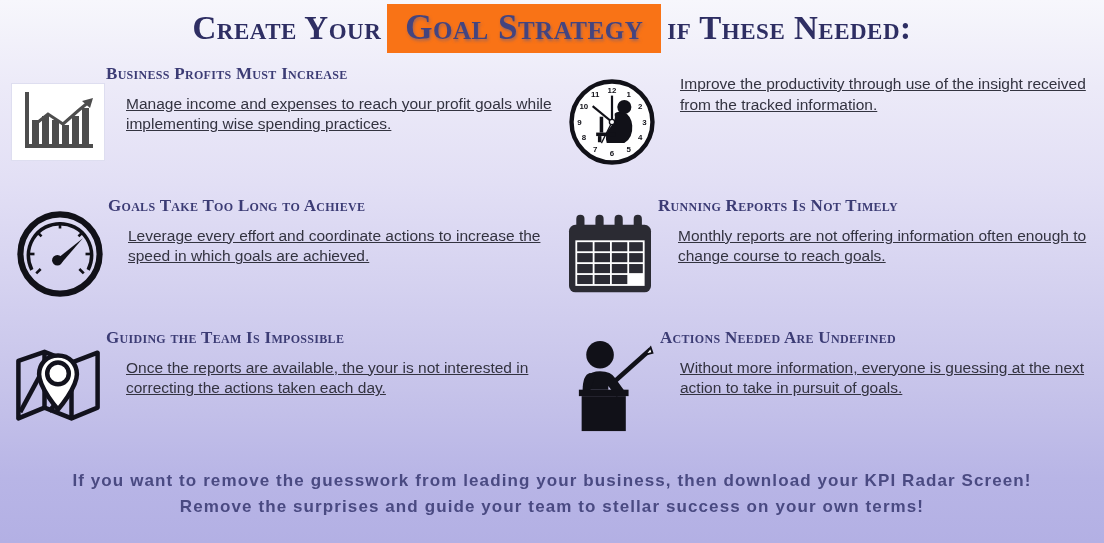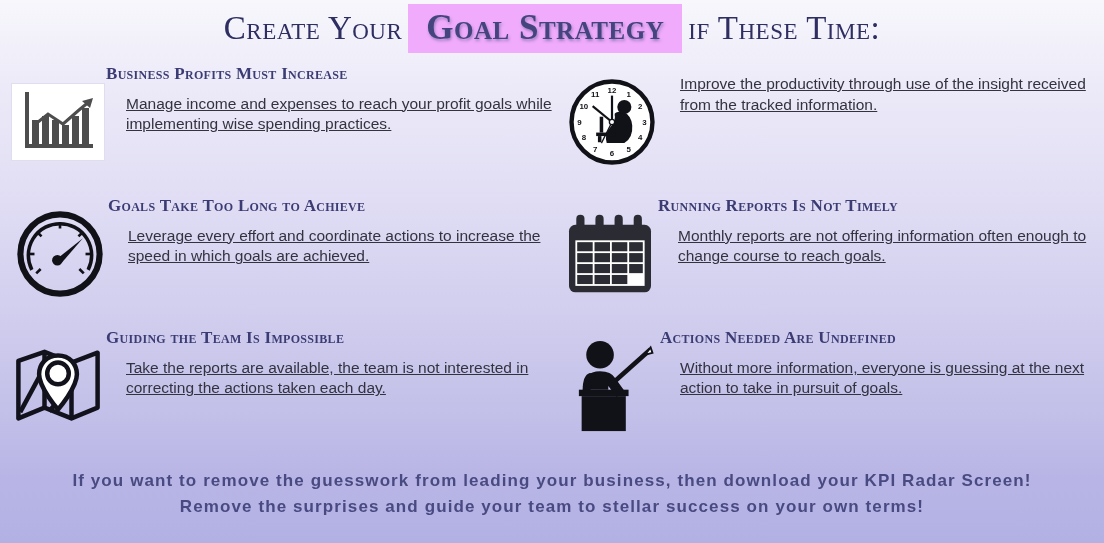--- a/index.html
+++ b/index.html
@@ -31,33 +31,33 @@
   .title-bar {
     height: 56px;
     display: flex;
     align-items: center;
     justify-content: center;
     white-space: nowrap;
   }
   .title-txt {
     font-family: "Liberation Serif", serif;
     font-variant: small-caps;
-    font-weight: normal;
+    font-weight: bold;
     font-size: 33px;
     color: #2e2e63;
     letter-spacing: 0.5px;
   }
   .title-highlight {
     font-family: "Liberation Serif", serif;
     font-variant: small-caps;
     font-weight: bold;
     font-size: 35px;
     color: #44447f;
     letter-spacing: 0.5px;
-    background: #f0abfc;
+    background: #f97316;
     padding: 4px 18px 5px 18px;
     margin: 0 6px;
     text-shadow: 1px 2px 3px rgba(90,90,140,0.55);
   }
 
   
   .grid {
     position: absolute;
     top: 60px;
     left: 0;
@@ -139,21 +139,21 @@
   svg { display: block; }
 </style>
 </head>
 <body>
 
 <div class="poster">
 
   <div class="title-bar">
     <span class="title-txt">Create Your</span>
     <span class="title-highlight">Goal Strategy</span>
-    <span class="title-txt">if These Time:</span>
+    <span class="title-txt">if These Needed:</span>
   </div>
 
   <div class="grid">
 
     <div class="row">
 
       <div class="cell left">
         <div class="icon-wrap">
           <div class="chart-box">
             <svg width="78" height="64" viewBox="0 0 78 64">
@@ -290,21 +290,21 @@
               <line x1="65" y1="20" x2="65" y2="82"></line>
               <line x1="35" y1="25" x2="8" y2="75"></line>
               <line x1="65" y1="46" x2="40" y2="74"></line>
             </g>
             <path d="M50 12 C37 12 29 22 29 33 C29 48 50 72 50 72 C50 72 71 48 71 33 C71 22 63 12 50 12 Z" fill="#ffffff" stroke="#12121d" stroke-width="5"></path>
             <circle cx="50" cy="32" r="12" fill="#ffffff" stroke="#12121d" stroke-width="5"></circle>
           </svg>
         </div>
         <div class="texts">
           <h2 class="head">Guiding the Team Is Impossible</h2>
-          <p class="body indent">Take the reports are available, the team is not interested in correcting the actions taken each day.</p>
+          <p class="body indent">Once the reports are available, the your is not interested in correcting the actions taken each day.</p>
         </div>
       </div>
 
       <div class="cell right">
         <div class="icon-wrap">
           <svg width="92" height="96" viewBox="0 0 100 104">
             <circle cx="37" cy="18" r="15" fill="#111118"></circle>
             <path d="M20 56 q-2 -20 17 -20 q12 0 17 8 l10 14 l-9 6 l-9 -12 l0 4 l0 0 Z" fill="#111118"></path>
             <path d="M18 58 q0 -18 8 -20 l6 2 l-6 18 Z" fill="#111118"></path>
             <rect x="14" y="56" width="54" height="7" fill="#111118"></rect>

